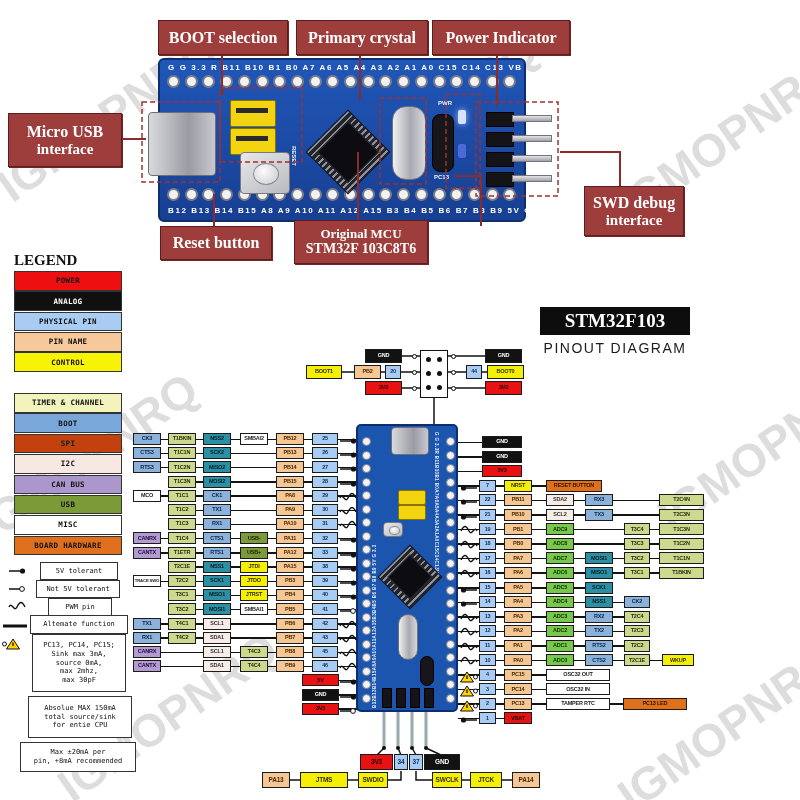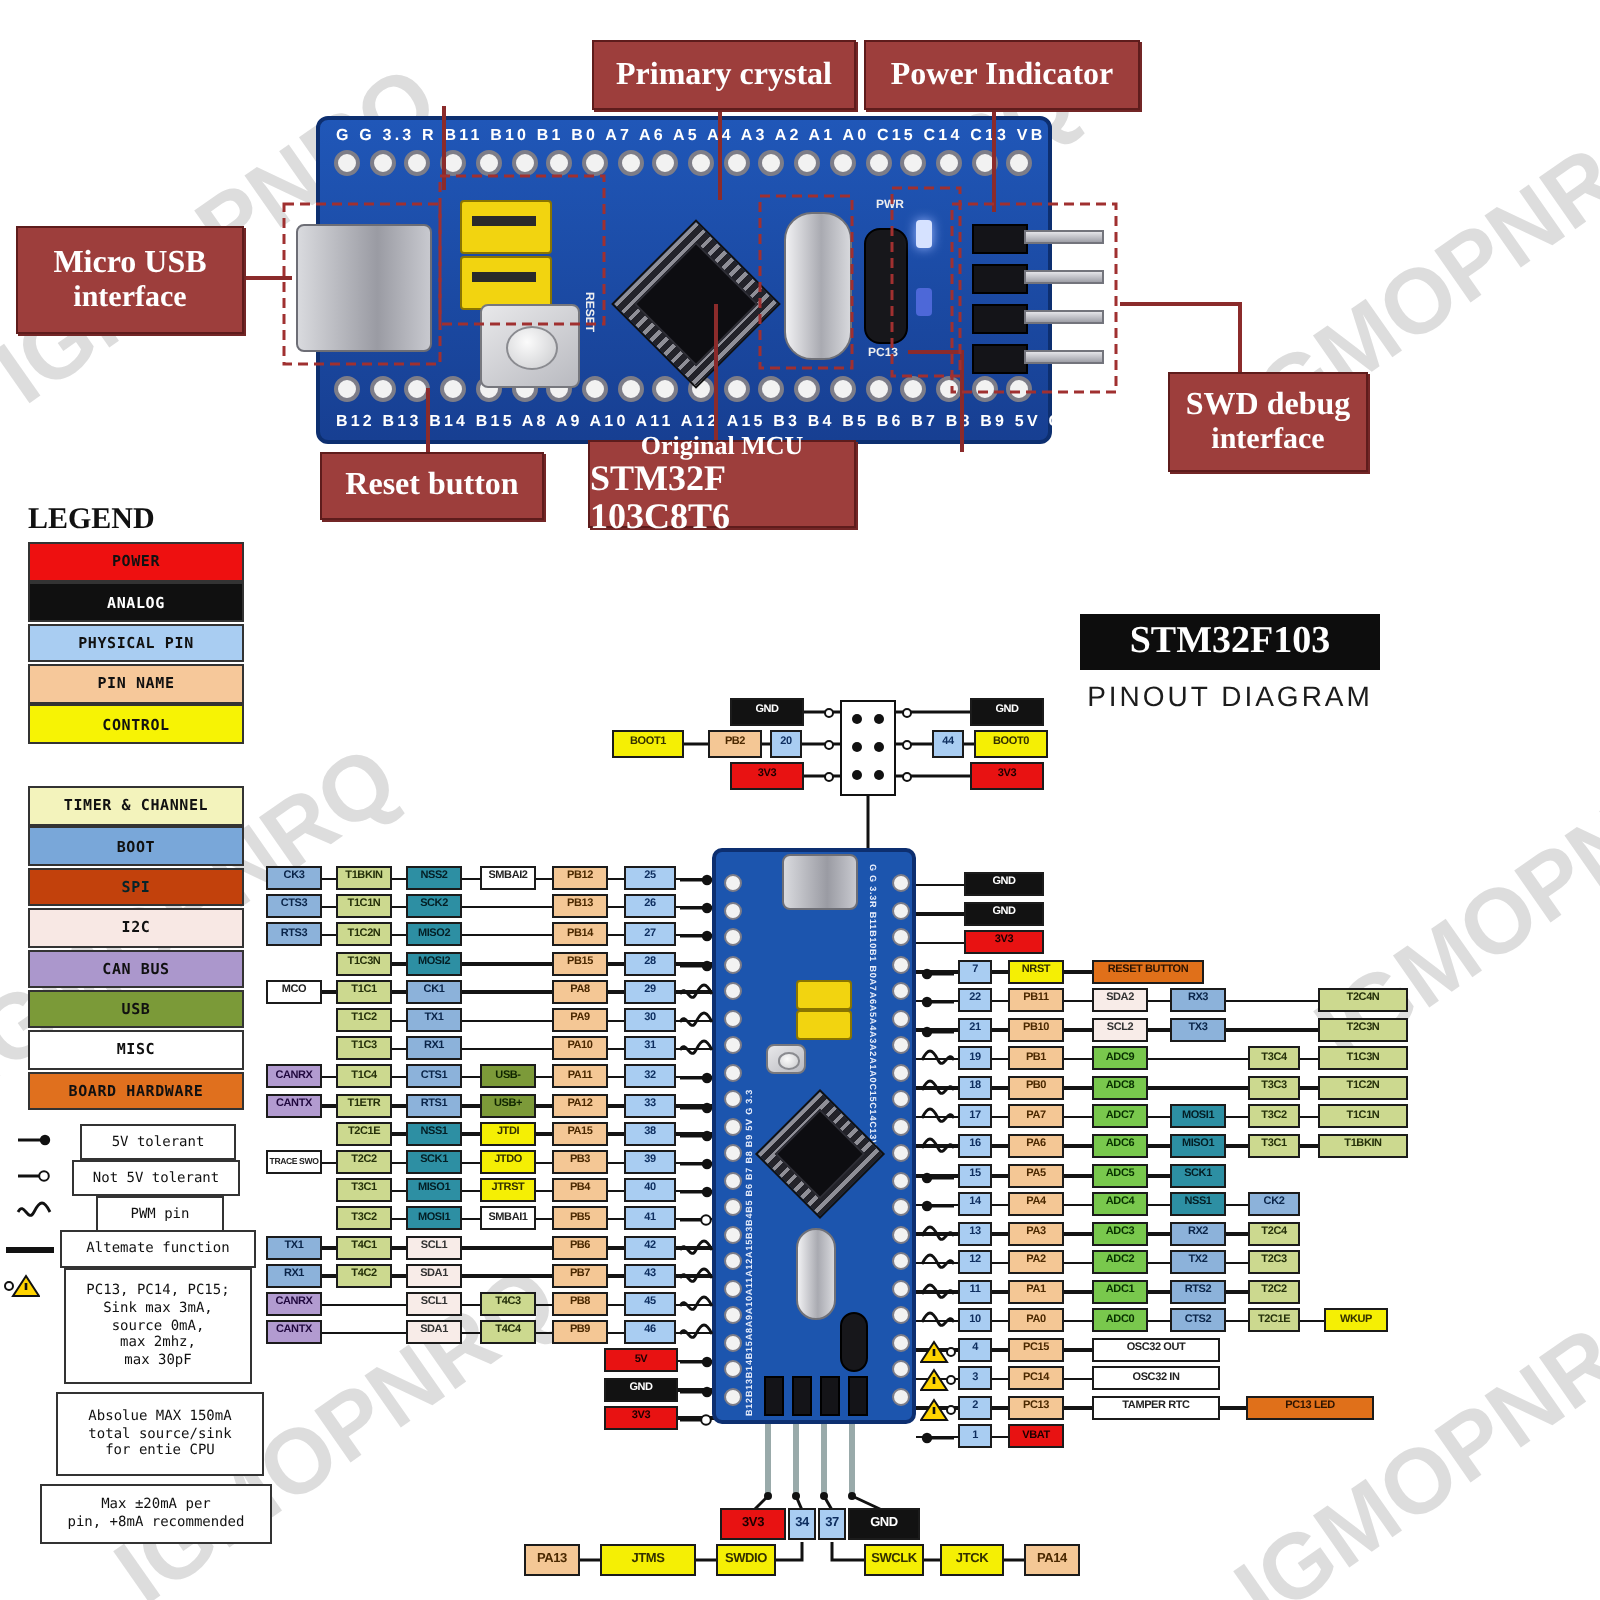--- a/index.html
+++ b/index.html
@@ -208,40 +208,43 @@
         <path d="M432,780 H416 V771"></path>
     </g>
     <g fill="#111">
       <circle cx="384" cy="748" r="2"></circle>
         <circle cx="398" cy="748" r="2"></circle>
       <circle cx="412" cy="748" r="2"></circle>
         <circle cx="426" cy="748" r="2"></circle>
     </g>
   </svg>
 
+  <div class="callout" style="left:158px;top:20px;width:128px;height:33px;">
+      <span>BOOT selection</span>
+    </div>
   <div class="callout" style="left:296px;top:20px;width:130px;height:33px;">
       <span>Primary crystal</span>
     </div>
   <div class="callout" style="left:432px;top:20px;width:136px;height:33px;">
       <span>Power Indicator</span>
     </div>
   <div class="callout" style="left:8px;top:113px;width:112px;height:52px;">
     <span>Micro USB</span>
     <span class="l2">interface</span>
   </div>
   <div class="callout" style="left:584px;top:186px;width:98px;height:48px;">
     <span>SWD debug</span>
     <span class="l2">interface</span>
   </div>
   <div class="callout" style="left:160px;top:226px;width:110px;height:32px;">
       <span>Reset button</span>
     </div>
   <div class="callout" style="left:294px;top:220px;width:132px;height:42px;font-size:13px;">
     <span>Original MCU</span>
-    <span style="font-size:18px;">STM32F 103C8T6</span>
+    <span style="font-size:14px;">STM32F 103C8T6</span>
   </div>
 
   <div class="legend-title" style="left:14px;top:252px;">LEGEND</div>
   <div id="legend">
       <div class="lg-item" style="left: 14px; top: 271px; width: 106px; height: 17.5px; background: rgb(238, 16, 16); color: rgb(17, 17, 17);">POWER</div>
       <div class="lg-item" style="left: 14px; top: 291.35px; width: 106px; height: 17.5px; background: rgb(16, 16, 16); color: rgb(255, 255, 255);">ANALOG</div>
       <div class="lg-item" style="left: 14px; top: 311.7px; width: 106px; height: 17.5px; background: rgb(169, 205, 242); color: rgb(17, 17, 17);">PHYSICAL PIN</div>
       <div class="lg-item" style="left: 14px; top: 332.05px; width: 106px; height: 17.5px; background: rgb(246, 200, 154); color: rgb(17, 17, 17);">PIN NAME</div>
       <div class="lg-item" style="left: 14px; top: 352.4px; width: 106px; height: 17.5px; background: rgb(247, 243, 4); color: rgb(17, 17, 17);">CONTROL</div>
       <div class="lg-item" style="left: 14px; top: 372.75px; width: 106px; height: 17.5px; background: rgb(134, 207, 88); color: rgb(17, 17, 17); margin-top: 32px;">ANALOG</div>

